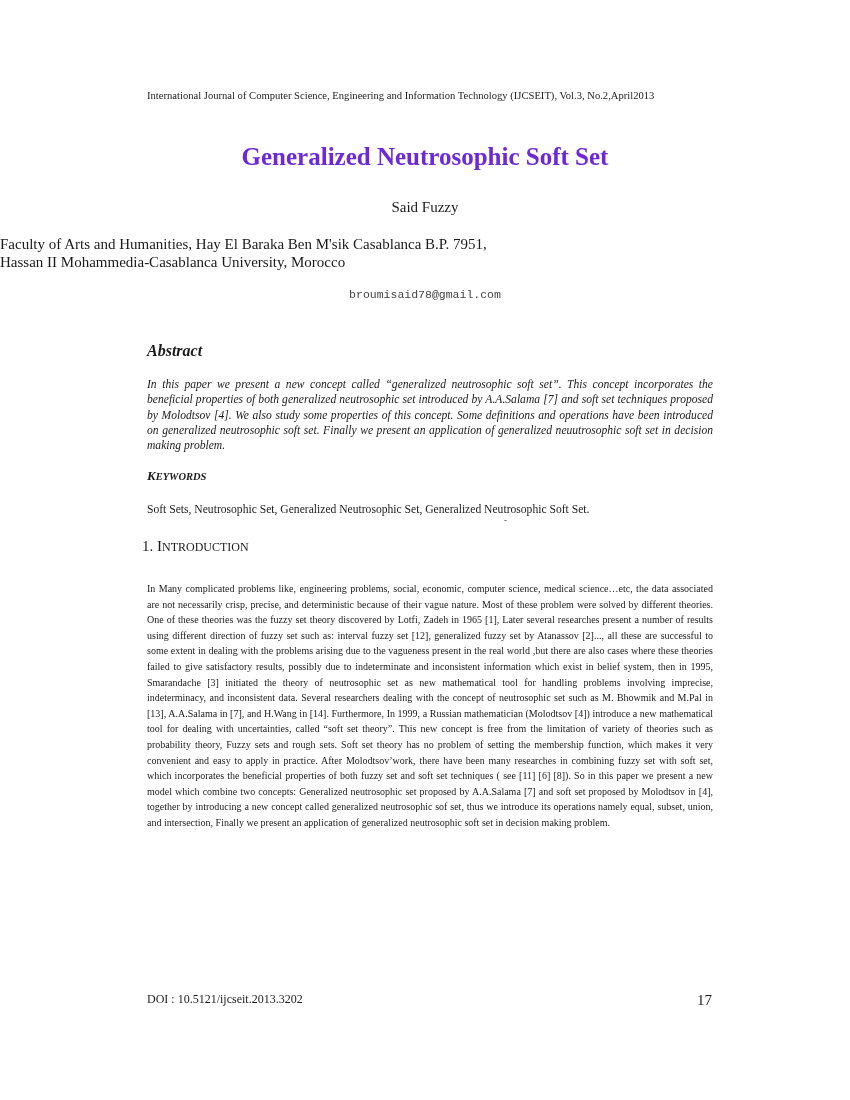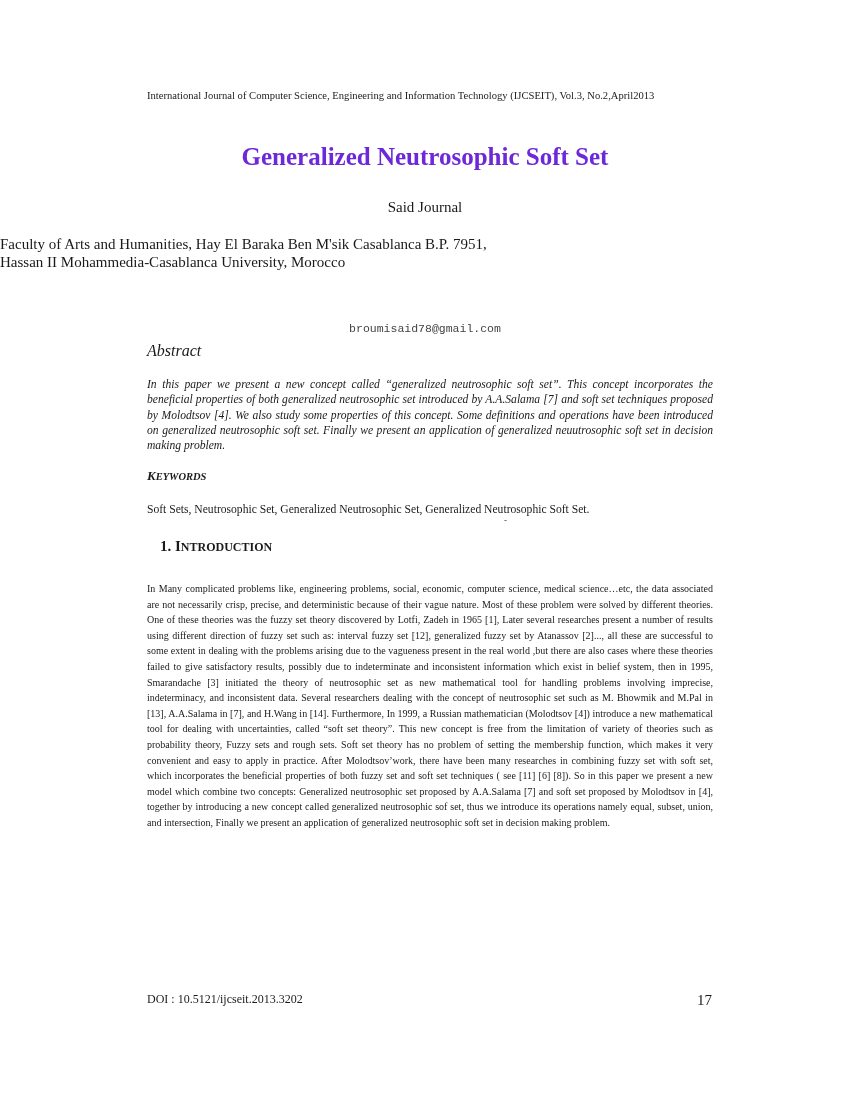--- a/index.html
+++ b/index.html
@@ -2,41 +2,41 @@
 <html><head>
   <meta charset="utf-8">
   <style>
     html, body { margin: 0; padding: 0; background: #ffffff; }
     body { width: 850px; height: 1100px; position: relative; overflow: hidden; color: #1a1a1a; font-family: "Liberation Serif", serif; }
     .page { position: absolute; left: 0; top: 0; width: 850px; height: 1100px; }
     .running-header { position: absolute; left: 147px; top: 90px; font-size: 10.6px; color: #222; white-space: nowrap; }
     .title { position: absolute; left: 0; width: 850px; top: 143px; text-align: center; font-size: 25px; font-weight: bold; color: #6d28d9; }
     .author { position: absolute; left: 0; width: 850px; top: 199px; text-align: center; font-size: 15px; }
     .affil { position: absolute; left: 0; width: 850px; top: 235px; text-align: left; font-size: 15px; line-height: 18px; }
-    .email { position: absolute; left: 0; width: 850px; top: 288px; text-align: center; font-family: "Liberation Mono", monospace; font-size: 11.5px; color: #444; margin-top: 34px; }
-    .h-abstract { position: absolute; left: 147px; top: 342px; font-size: 16px; font-weight: normal; font-style: italic; }
+    .email { position: absolute; left: 0; width: 850px; top: 288px; text-align: center; font-family: "Liberation Mono", monospace; font-size: 11.5px; color: #444; }
+    .h-abstract { position: absolute; left: 147px; top: 342px; font-size: 16px; font-weight: bold; font-style: italic; }
     .abstract { position: absolute; left: 147px; top: 377px; width: 566px; font-size: 11.6px; font-style: italic; line-height: 15.3px; text-align: justify; }
     .h-keywords { position: absolute; left: 147px; top: 468px; font-size: 13px; font-weight: bold; font-style: italic; }
     .h-keywords .sc { font-size: 10.5px; }
     .keywords { position: absolute; left: 147px; top: 503px; font-size: 11.6px; text-align: right; }
     .dash { position: absolute; left: 504px; top: 515px; font-size: 9px; color: #333; }
-    .h-intro { position: absolute; left: 160px; top: 538px; font-size: 15px; font-weight: bold; }
+    .h-intro { position: absolute; left: 142px; top: 538px; font-size: 15px; font-weight: normal; }
     .h-intro .sc { font-size: 12px; }
     .intro { position: absolute; left: 147px; top: 573px; width: 566px; font-size: 10px; line-height: 15.6px; text-align: justify; margin-top: 8px; }
     .footer-doi { position: absolute; left: 147px; top: 992px; font-size: 12px; }
     .footer-page { position: absolute; left: 697px; top: 992px; width: 16px; text-align: left; font-size: 15px; }
   </style>
 </head>
 <body>
 
 <div class="page">
   <div class="running-header">International Journal of Computer Science, Engineering and Information Technology (IJCSEIT), Vol.3, No.2,April2013</div>
 
   <div class="title">Generalized Neutrosophic Soft Set</div>
-  <div class="author">Said  Journal</div>
+  <div class="author">Said  Fuzzy</div>
   <div class="affil">
     <div>Faculty of Arts and Humanities, Hay El Baraka Ben M'sik Casablanca B.P. 7951,</div>
     <div>Hassan II Mohammedia-Casablanca University, Morocco</div>
   </div>
   <div class="email">broumisaid78@gmail.com</div>
 
   <div class="h-abstract">Abstract</div>
   <div class="abstract">In this paper we present a new concept called “generalized neutrosophic soft set”. This concept incorporates the beneficial properties of both generalized neutrosophic set introduced by A.A.Salama [7] and soft set techniques proposed by Molodtsov [4]. We also study some properties of this concept. Some definitions and operations  have been introduced on generalized neutrosophic soft set. Finally  we present an application of generalized neuutrosophic soft set in decision making problem.</div>
 
   <div class="h-keywords"><span>K</span><span class="sc">EYWORDS</span></div>

